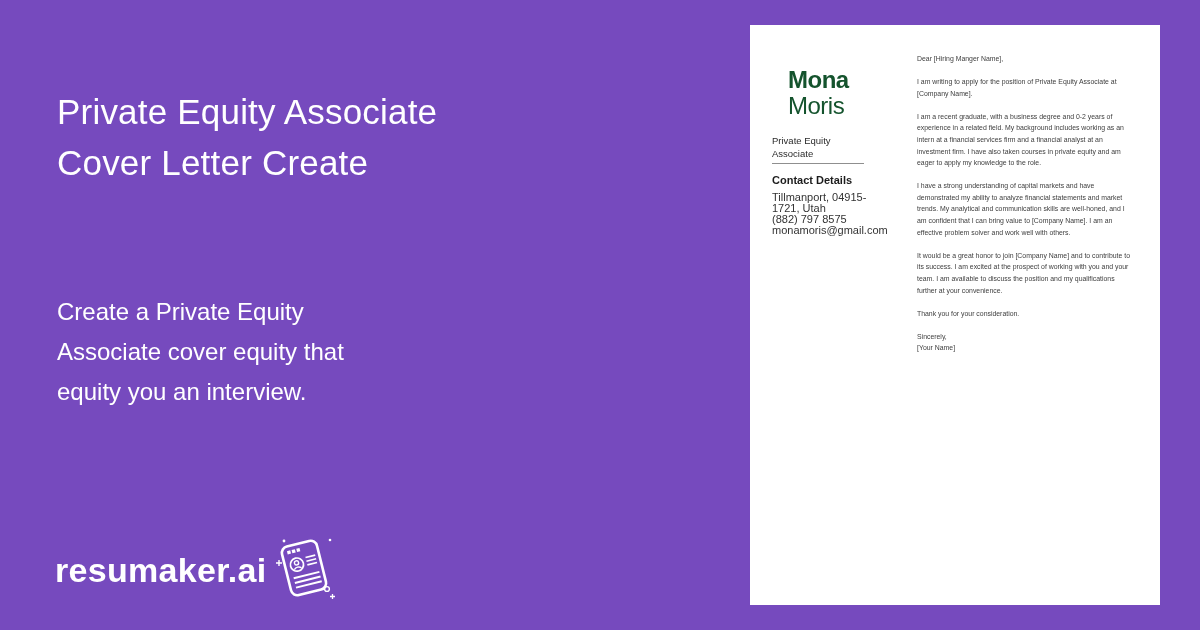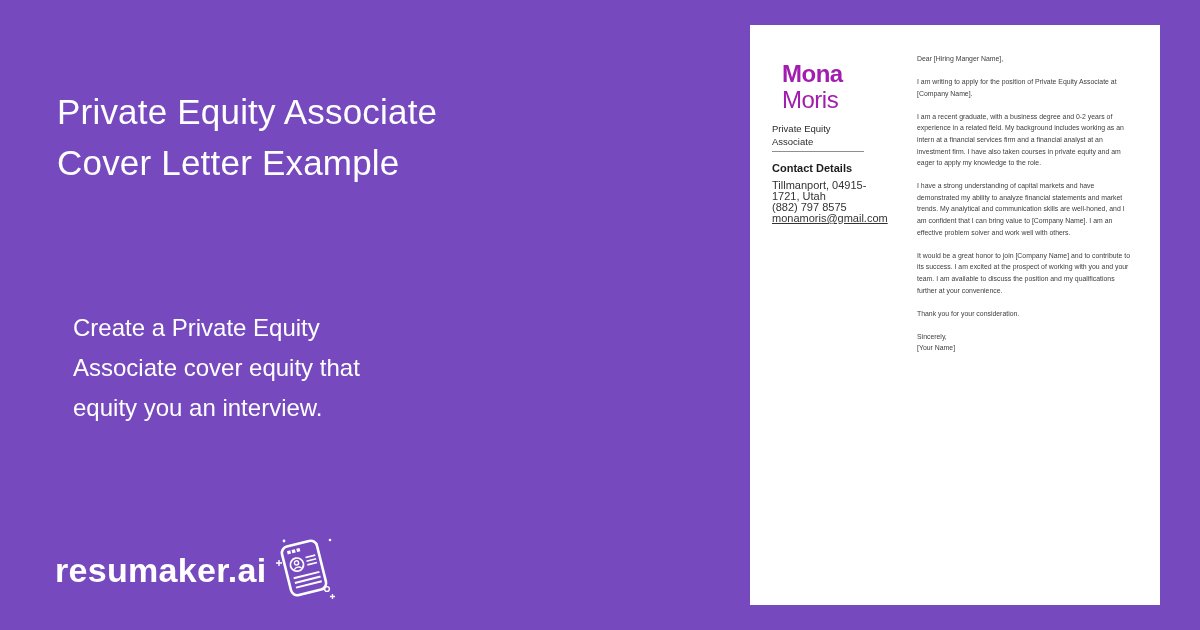--- a/index.html
+++ b/index.html
@@ -17,21 +17,21 @@
     position: absolute; left: 57px; top: 86px;
     color: #ffffff; font-size: 35px; line-height: 51px;
     font-weight: 400; letter-spacing: 0.2px;
     margin: 0;
   }
   .hero-title .line { display: block; }
 
   .hero-subtitle {
     position: absolute; left: 57px; top: 292px;
     color: #ffffff; font-size: 24px; line-height: 40px;
-    font-weight: 400; margin: 16px;
+    font-weight: 400; margin: 0;
   }
   .hero-subtitle .line { display: block; }
 
   .brand {
     position: absolute; left: 55px; top: 540px;
     display: flex; align-items: center; gap: 8px;
     color: #ffffff;
   }
   .brand-text {
     font-size: 34px; font-weight: 700; letter-spacing: 0.3px;
@@ -42,56 +42,56 @@
   .document {
     position: absolute; left: 750px; top: 25px;
     width: 410px; height: 580px;
     background: #ffffff;
   }
   .doc-sidebar {
     position: absolute; left: 22px; top: 26px; width: 106px;
   }
   .doc-name {
     font-size: 24px; line-height: 25.5px; letter-spacing: -0.5px;
-    color: #a21caf; margin: 10px;
+    color: #14532d; margin: 16px;
   }
   .doc-name .first { font-weight: 700; display: block; }
   .doc-name .last  { font-weight: 400; display: block; }
   .doc-job {
     margin-top: 2px; width: 78px;
     font-size: 9.5px; line-height: 13px; color: #2b2b2b;
   }
   .doc-divider {
     margin-top: 3px; width: 92px; height: 0;
     border-top: 1px solid #8f8f8f;
   }
   .contact-heading {
     margin-top: 10px; margin-bottom: 5px;
     font-size: 11px; font-weight: 700; color: #1c1c1c; line-height: 13px;
   }
   .contact-line {
     font-size: 11px; line-height: 11px; color: #333333;
     margin: 0; width: 102px;
   }
-  .contact-email { text-decoration: underline; color: #333333; }
+  .contact-email { color: #333333; }
 
   .doc-letter {
     position: absolute; left: 167px; top: 28px; width: 213px;
     font-size: 6.9px; line-height: 11.6px; color: #3d3d3d;
   }
   .doc-letter p { margin: 0 0 11.5px 0; }
 </style>
 </head>
 <body>
 
 <div class="canvas">
 
   <h1 class="hero-title">
     <span class="line">Private Equity Associate</span>
-    <span class="line">Cover Letter Example</span>
+    <span class="line">Cover Letter Create</span>
   </h1>
 
   <p class="hero-subtitle">
     <span class="line">Create a Private Equity</span>
     <span class="line">Associate cover equity that</span>
     <span class="line">equity you an interview.</span>
   </p>
 
   <div class="brand">
     <span class="brand-text">resumaker.ai</span>

